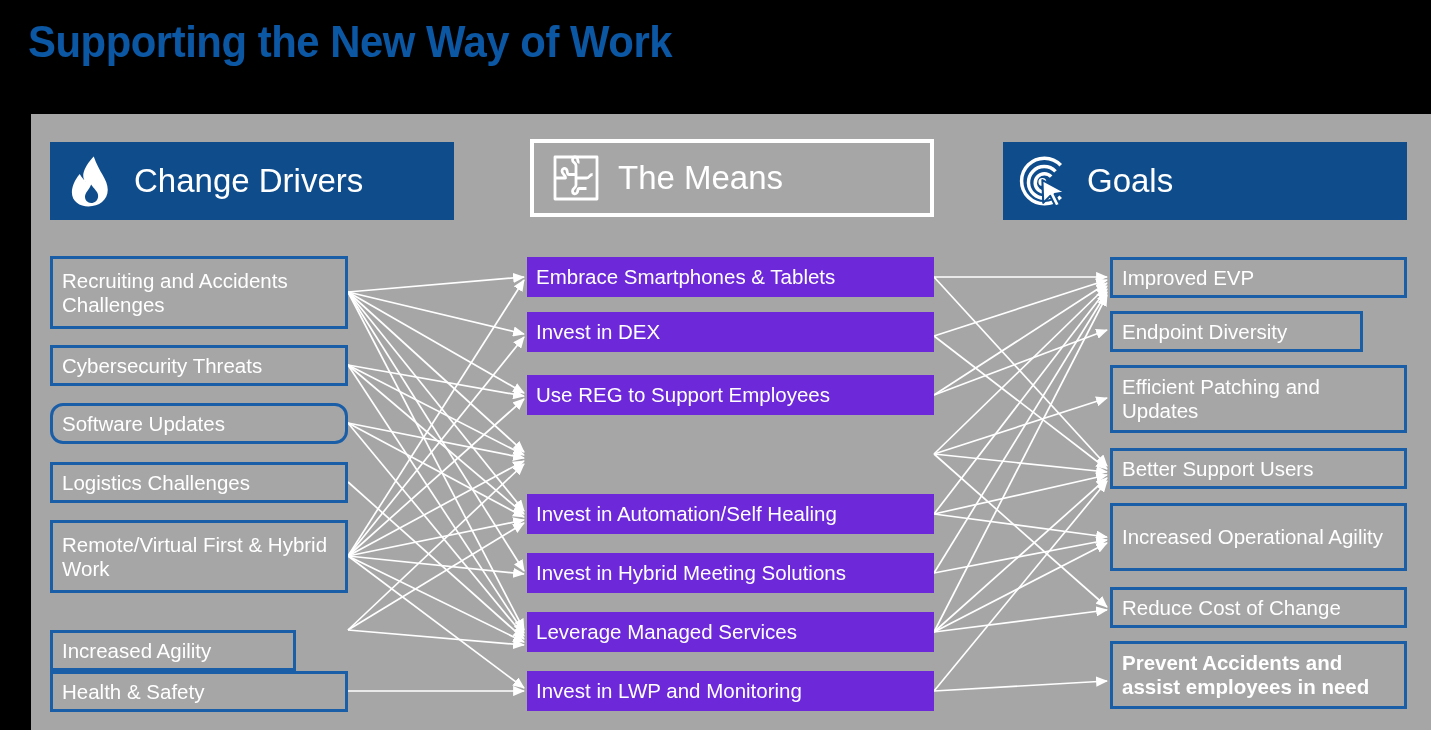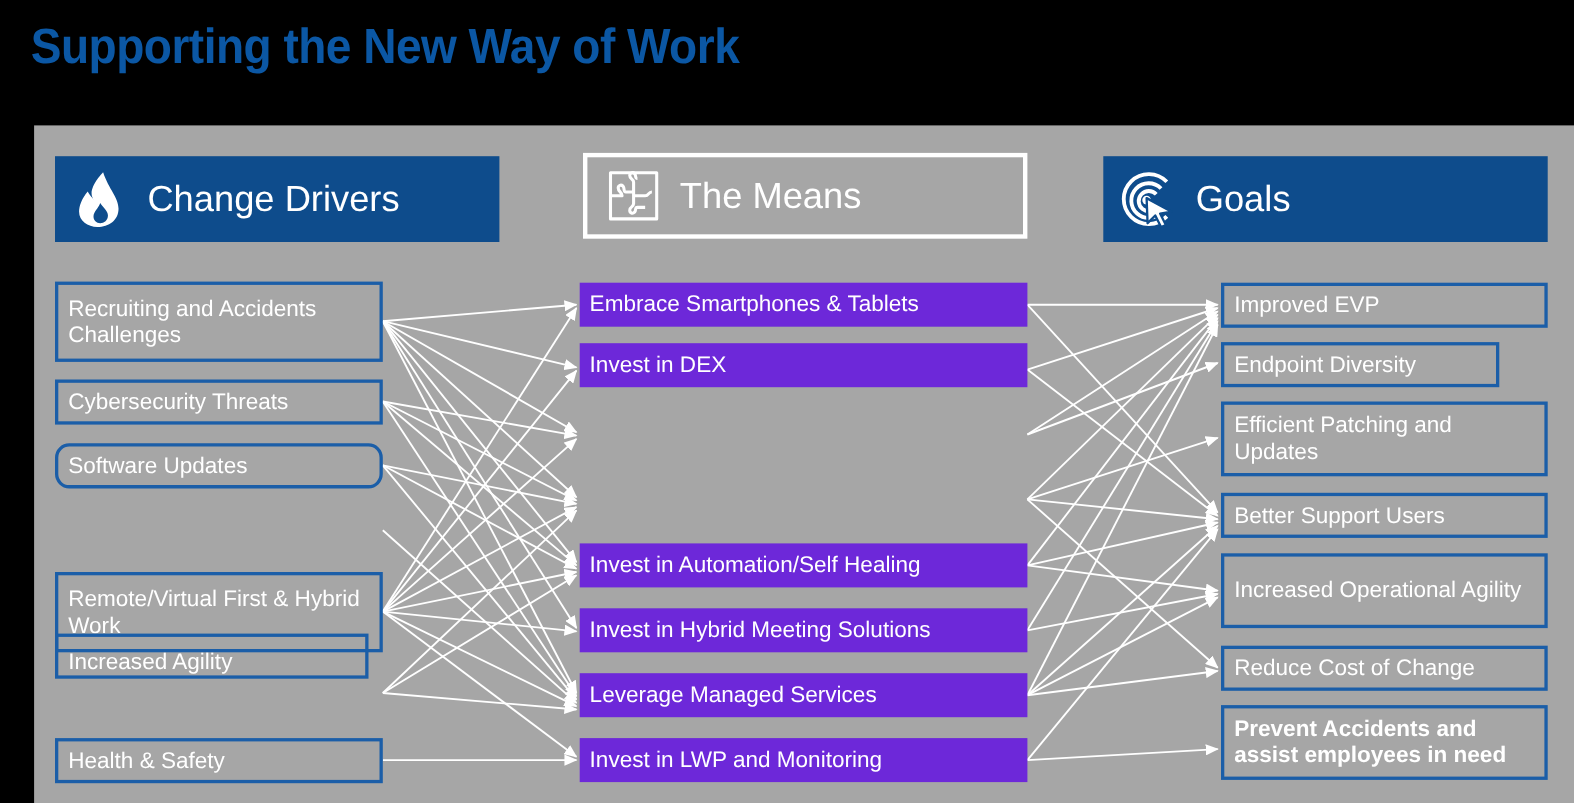--- a/index.html
+++ b/index.html
@@ -229,36 +229,42 @@
 
   <div class="node outline" style="left:50px;  top:256px; width:298px; height:73px;">
     <span>Recruiting and Accidents Challenges</span>
     </div>
   <div class="node outline" style="left:50px;  top:345px; width:298px; height:41px;">
     <span>Cybersecurity Threats</span>
     </div>
   <div class="node outline" style="left:50px;  top:403px; width:298px; height:41px;border-radius:13px;">
     <span>Software Updates</span>
     </div>
+  <div class="node outline" style="left:50px;  top:462px; width:298px; height:41px;">
+    <span>Logistics Challenges</span>
+    </div>
   <div class="node outline" style="left:50px;  top:520px; width:298px; height:73px;">
     <span>Remote/Virtual First &amp; Hybrid Work</span>
     </div>
-  <div class="node outline" style="left:50px;  top:576px; width:285px; height:41px;align-items:flex-end;">
+  <div class="node outline" style="left:50px;  top:630px; width:246px; height:41px;">
     <span>Increased Agility</span>
     </div>
   <div class="node outline" style="left:50px;  top:671px; width:298px; height:41px;">
     <span>Health &amp; Safety</span>
     </div>
 
   <div class="node solid" style="left:527px; top:257px; width:407px; height:40px;">
     <span>Embrace Smartphones &amp; Tablets</span>
     </div>
   <div class="node solid" style="left:527px; top:312px; width:407px; height:40px;">
     <span>Invest in DEX</span>
     </div>
+  <div class="node solid" style="left:527px; top:375px; width:407px; height:40px;">
+    <span>Use REG to Support Employees</span>
+    </div>
   <div class="node solid" style="left:527px; top:494px; width:407px; height:40px;">
     <span>Invest in Automation/Self Healing</span>
     </div>
   <div class="node solid" style="left:527px; top:553px; width:407px; height:40px;">
     <span>Invest in Hybrid Meeting Solutions</span>
     </div>
   <div class="node solid" style="left:527px; top:612px; width:407px; height:40px;">
     <span>Leverage Managed Services</span>
     </div>
   <div class="node outline" style="left:1110px; top:257px; width:297px; height:41px;">

